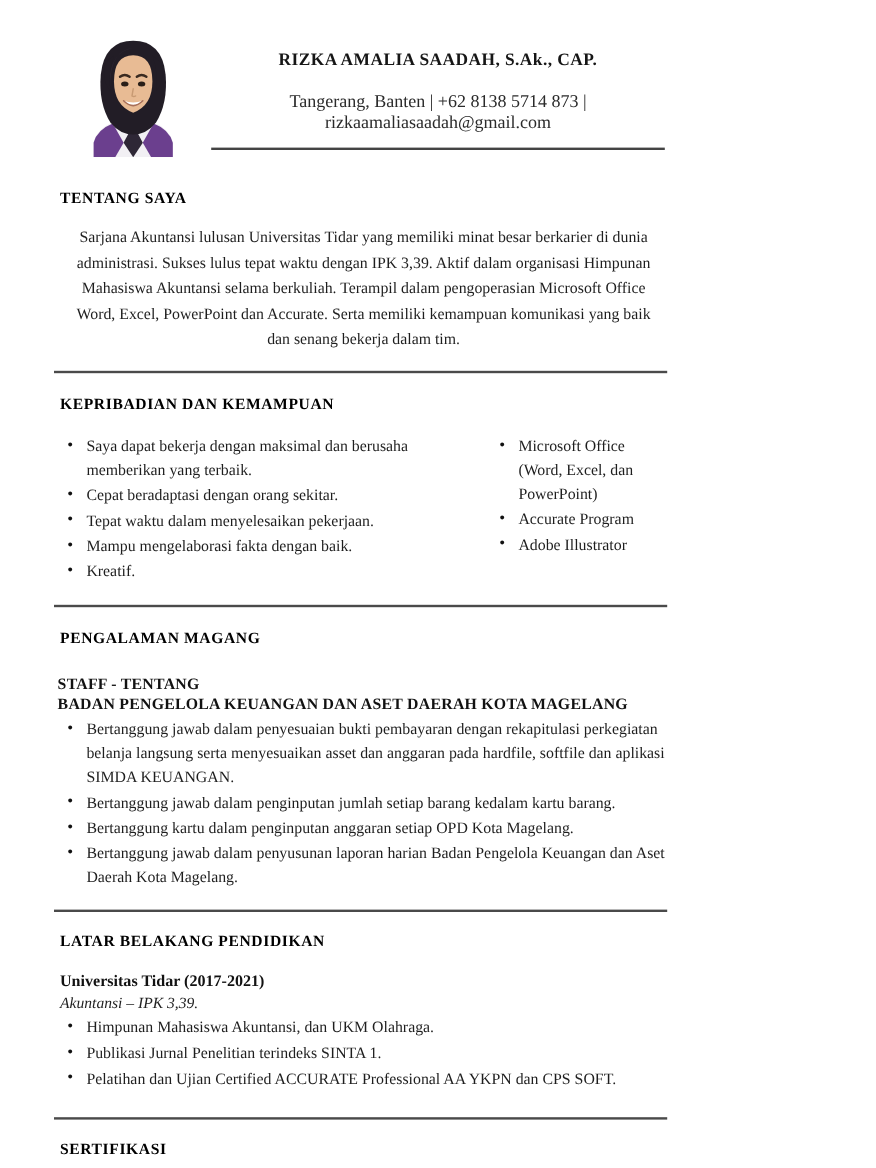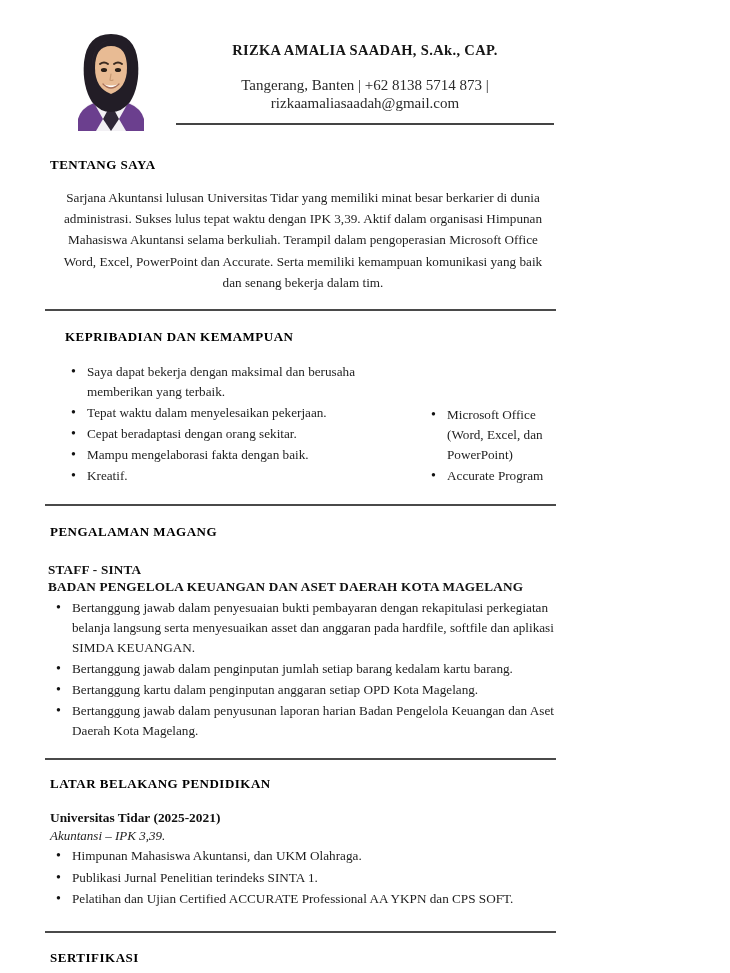--- a/index.html
+++ b/index.html
@@ -210,64 +210,65 @@
       <div class="header-rule"></div>
     </div>
   </div>
 
   <div class="section" style="padding-top:26px;">
     <div class="section-title">TENTANG SAYA</div>
     <p class="about-body" style="margin-top:14px;">Sarjana Akuntansi lulusan Universitas Tidar yang memiliki minat besar berkarier di dunia administrasi. Sukses lulus tepat waktu dengan IPK 3,39. Aktif dalam organisasi Himpunan Mahasiswa Akuntansi selama berkuliah. Terampil dalam pengoperasian Microsoft Office Word, Excel, PowerPoint dan Accurate. Serta memiliki kemampuan komunikasi yang baik dan senang bekerja dalam tim.</p>
   </div>
   <div class="divider" style="margin-top:16px;"></div>
 
-  <div class="section" style="padding-top:18px;margin-left:15px;">
+  <div class="section" style="padding-top:18px;">
     <div class="section-title">KEPRIBADIAN DAN KEMAMPUAN</div>
 
-    <div class="skills-cols" style="margin-top:17px;align-items:flex-end;">
+    <div class="skills-cols" style="margin-top:17px;">
       <div class="skills-col-left">
         <ul class="bul">
           <li>Saya dapat bekerja dengan maksimal dan berusaha memberikan yang terbaik.</li>
+          <li>Cepat beradaptasi dengan orang sekitar.</li>
           <li>Tepat waktu dalam menyelesaikan pekerjaan.</li>
-          <li>Cepat beradaptasi dengan orang sekitar.</li>
           <li>Mampu mengelaborasi fakta dengan baik.</li>
           <li>Kreatif.</li>
         </ul>
       </div>
       <div class="skills-col-right">
         <ul class="bul">
           <li>Microsoft Office (Word, Excel, dan PowerPoint)</li>
           <li>Accurate Program</li>
+          <li>Adobe Illustrator</li>
         </ul>
       </div>
     </div>
   </div>
   <div class="divider" style="margin-top:17px;"></div>
 
   <div class="section" style="padding-top:18px;">
     <div class="section-title">PENGALAMAN MAGANG</div>
 
     <div style="margin-top:22px;">
-      <div class="job-role" style="margin-left:-2px;">STAFF - SINTA</div>
+      <div class="job-role" style="margin-left:-2px;">STAFF - TENTANG</div>
       <div class="job-org" style="margin-left:-2px;">BADAN PENGELOLA KEUANGAN DAN ASET DAERAH KOTA MAGELANG</div>
       <ul class="bul exp-list" style="margin-top:2px;">
         <li>Bertanggung jawab dalam penyesuaian bukti pembayaran dengan rekapitulasi perkegiatan belanja langsung serta menyesuaikan asset dan anggaran pada hardfile, softfile dan aplikasi SIMDA KEUANGAN.</li>
         <li>Bertanggung jawab dalam penginputan jumlah setiap barang kedalam kartu barang.</li>
         <li>Bertanggung kartu dalam penginputan anggaran setiap OPD Kota Magelang.</li>
         <li>Bertanggung jawab dalam penyusunan laporan harian Badan Pengelola Keuangan dan Aset Daerah Kota Magelang.</li>
       </ul>
     </div>
   </div>
   <div class="divider" style="margin-top:17px;"></div>
 
   <div class="section" style="padding-top:16px;">
     <div class="section-title">LATAR BELAKANG PENDIDIKAN</div>
 
     <div style="margin-top:17px;">
-      <div class="edu-school">Universitas Tidar (2025-2021)</div>
+      <div class="edu-school">Universitas Tidar (2017-2021)</div>
       <div class="edu-major">Akuntansi – IPK 3,39.</div>
       <ul class="bul edu-list" style="margin-top:2px;">
         <li>Himpunan Mahasiswa Akuntansi, dan UKM Olahraga.</li>
         <li>Publikasi Jurnal Penelitian terindeks SINTA 1.</li>
         <li>Pelatihan dan Ujian Certified ACCURATE Professional AA YKPN dan CPS SOFT.</li>
       </ul>
     </div>
   </div>
   <div class="divider" style="margin-top:22px;"></div>
 

